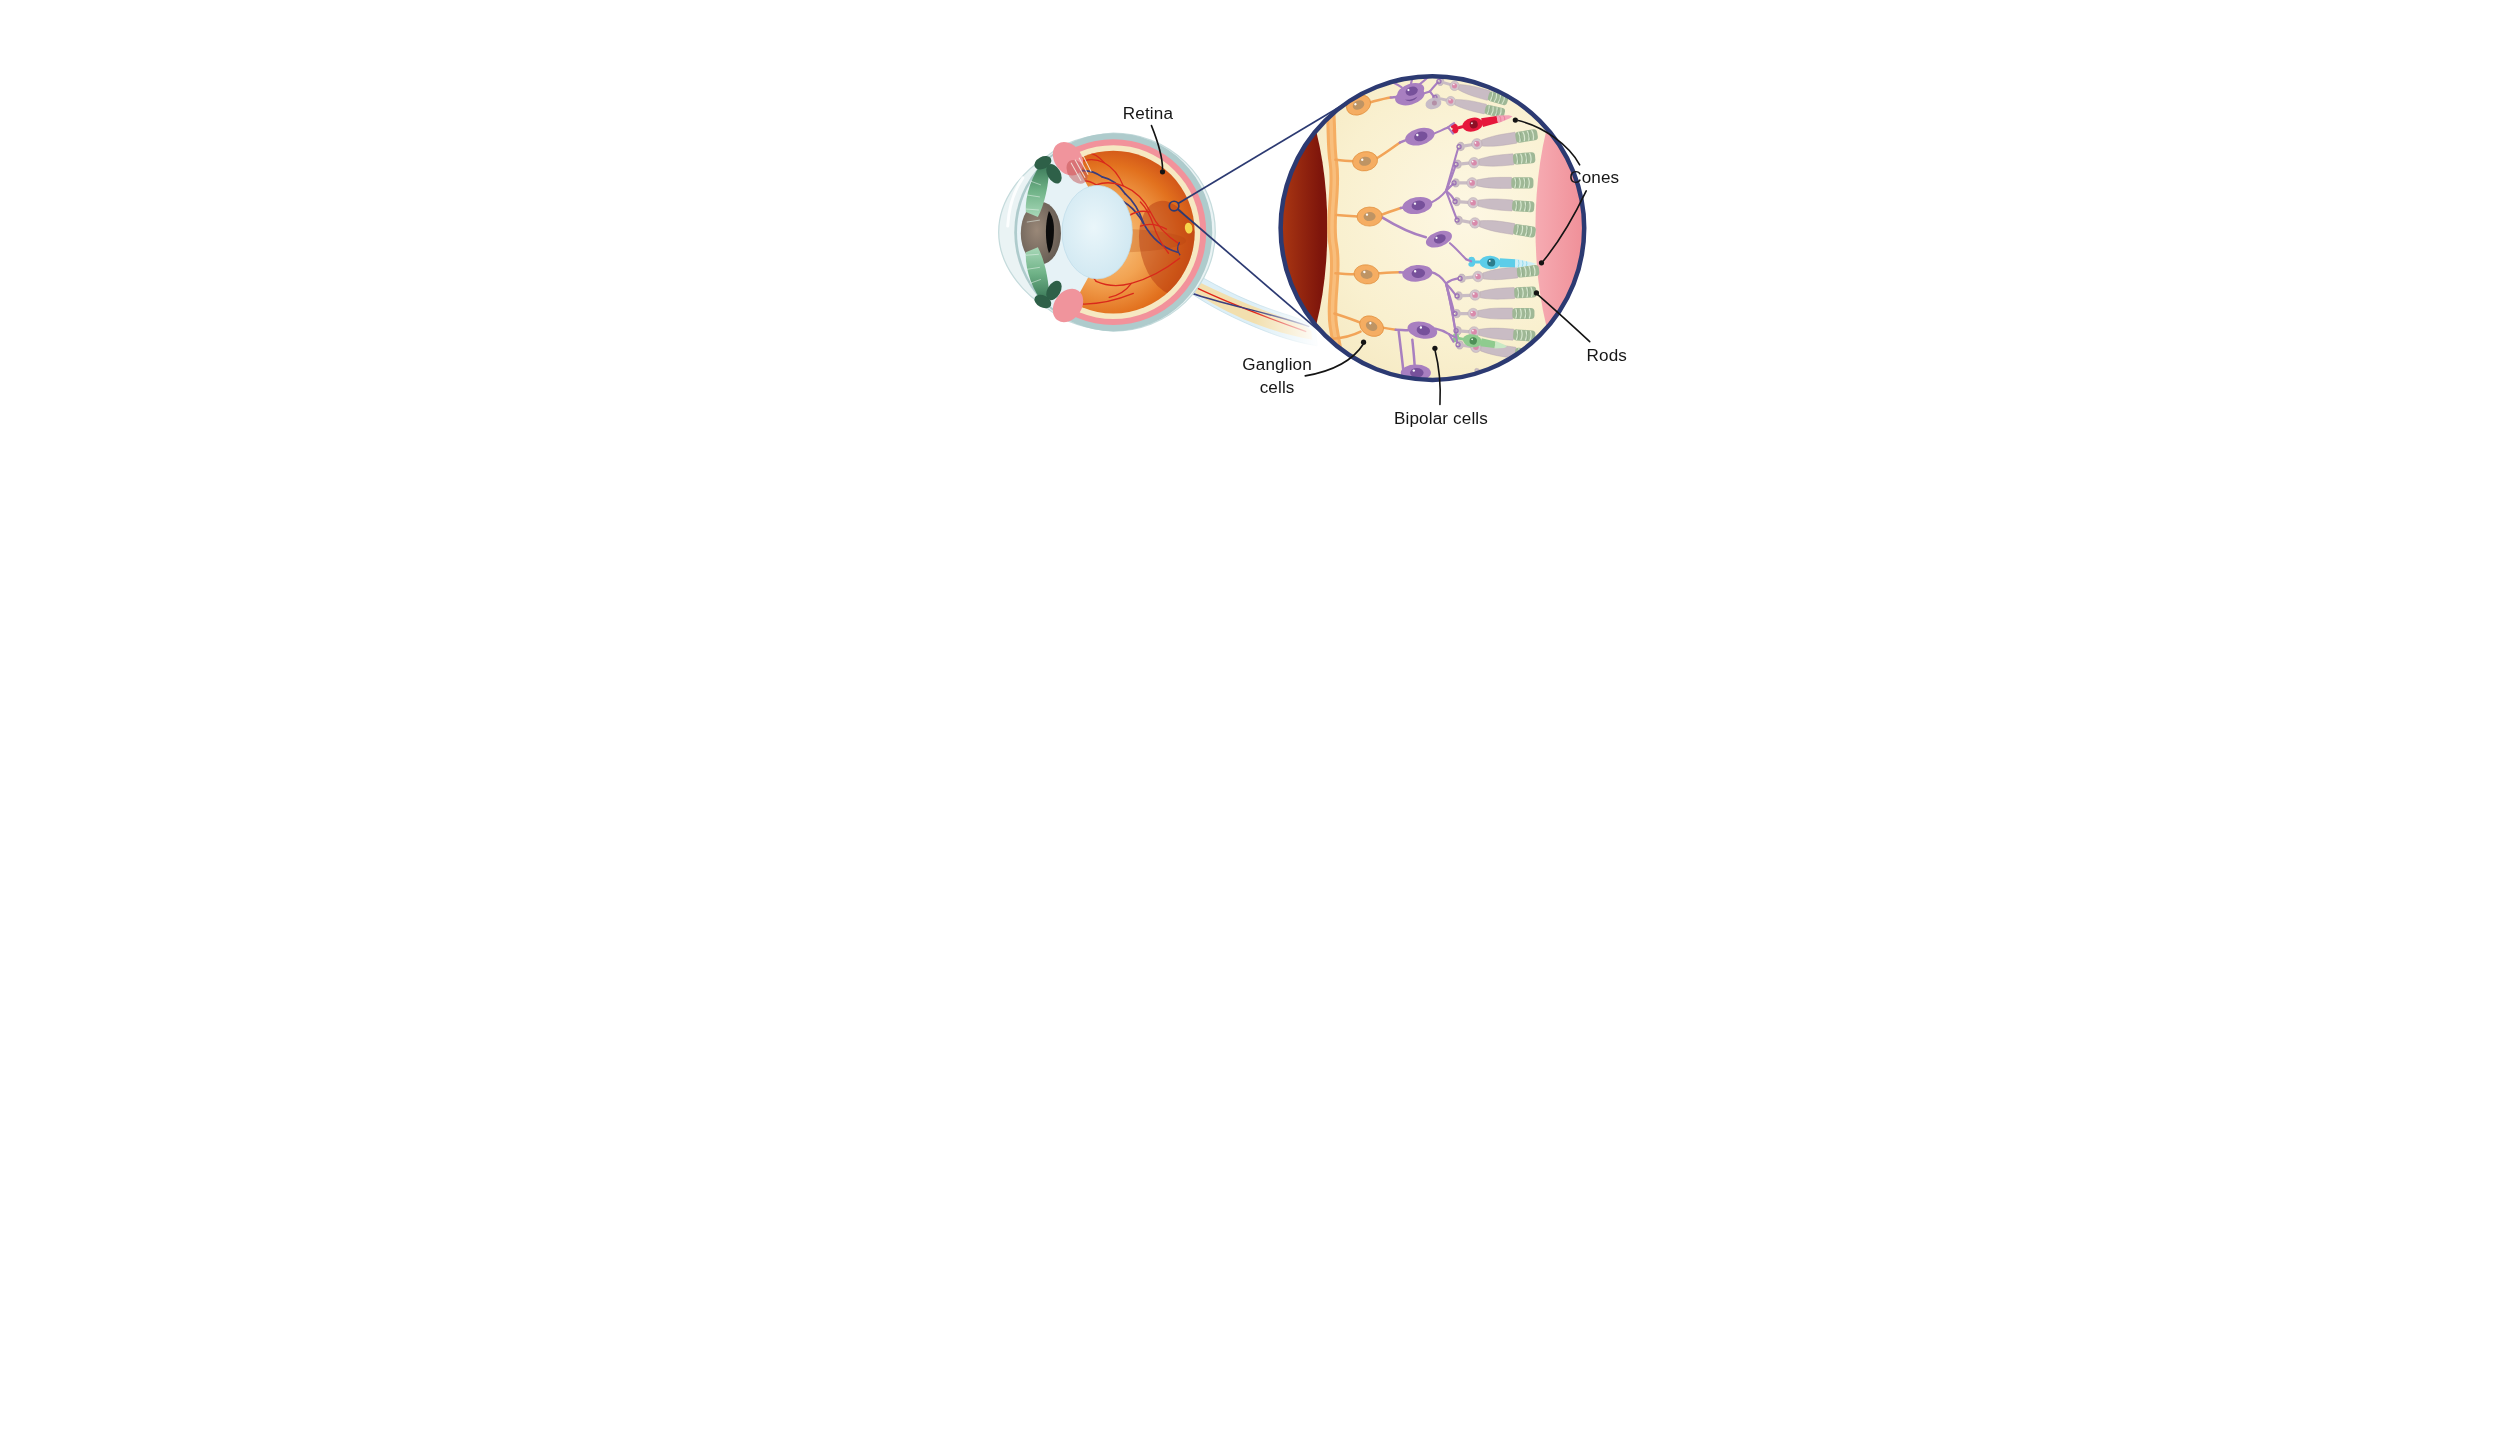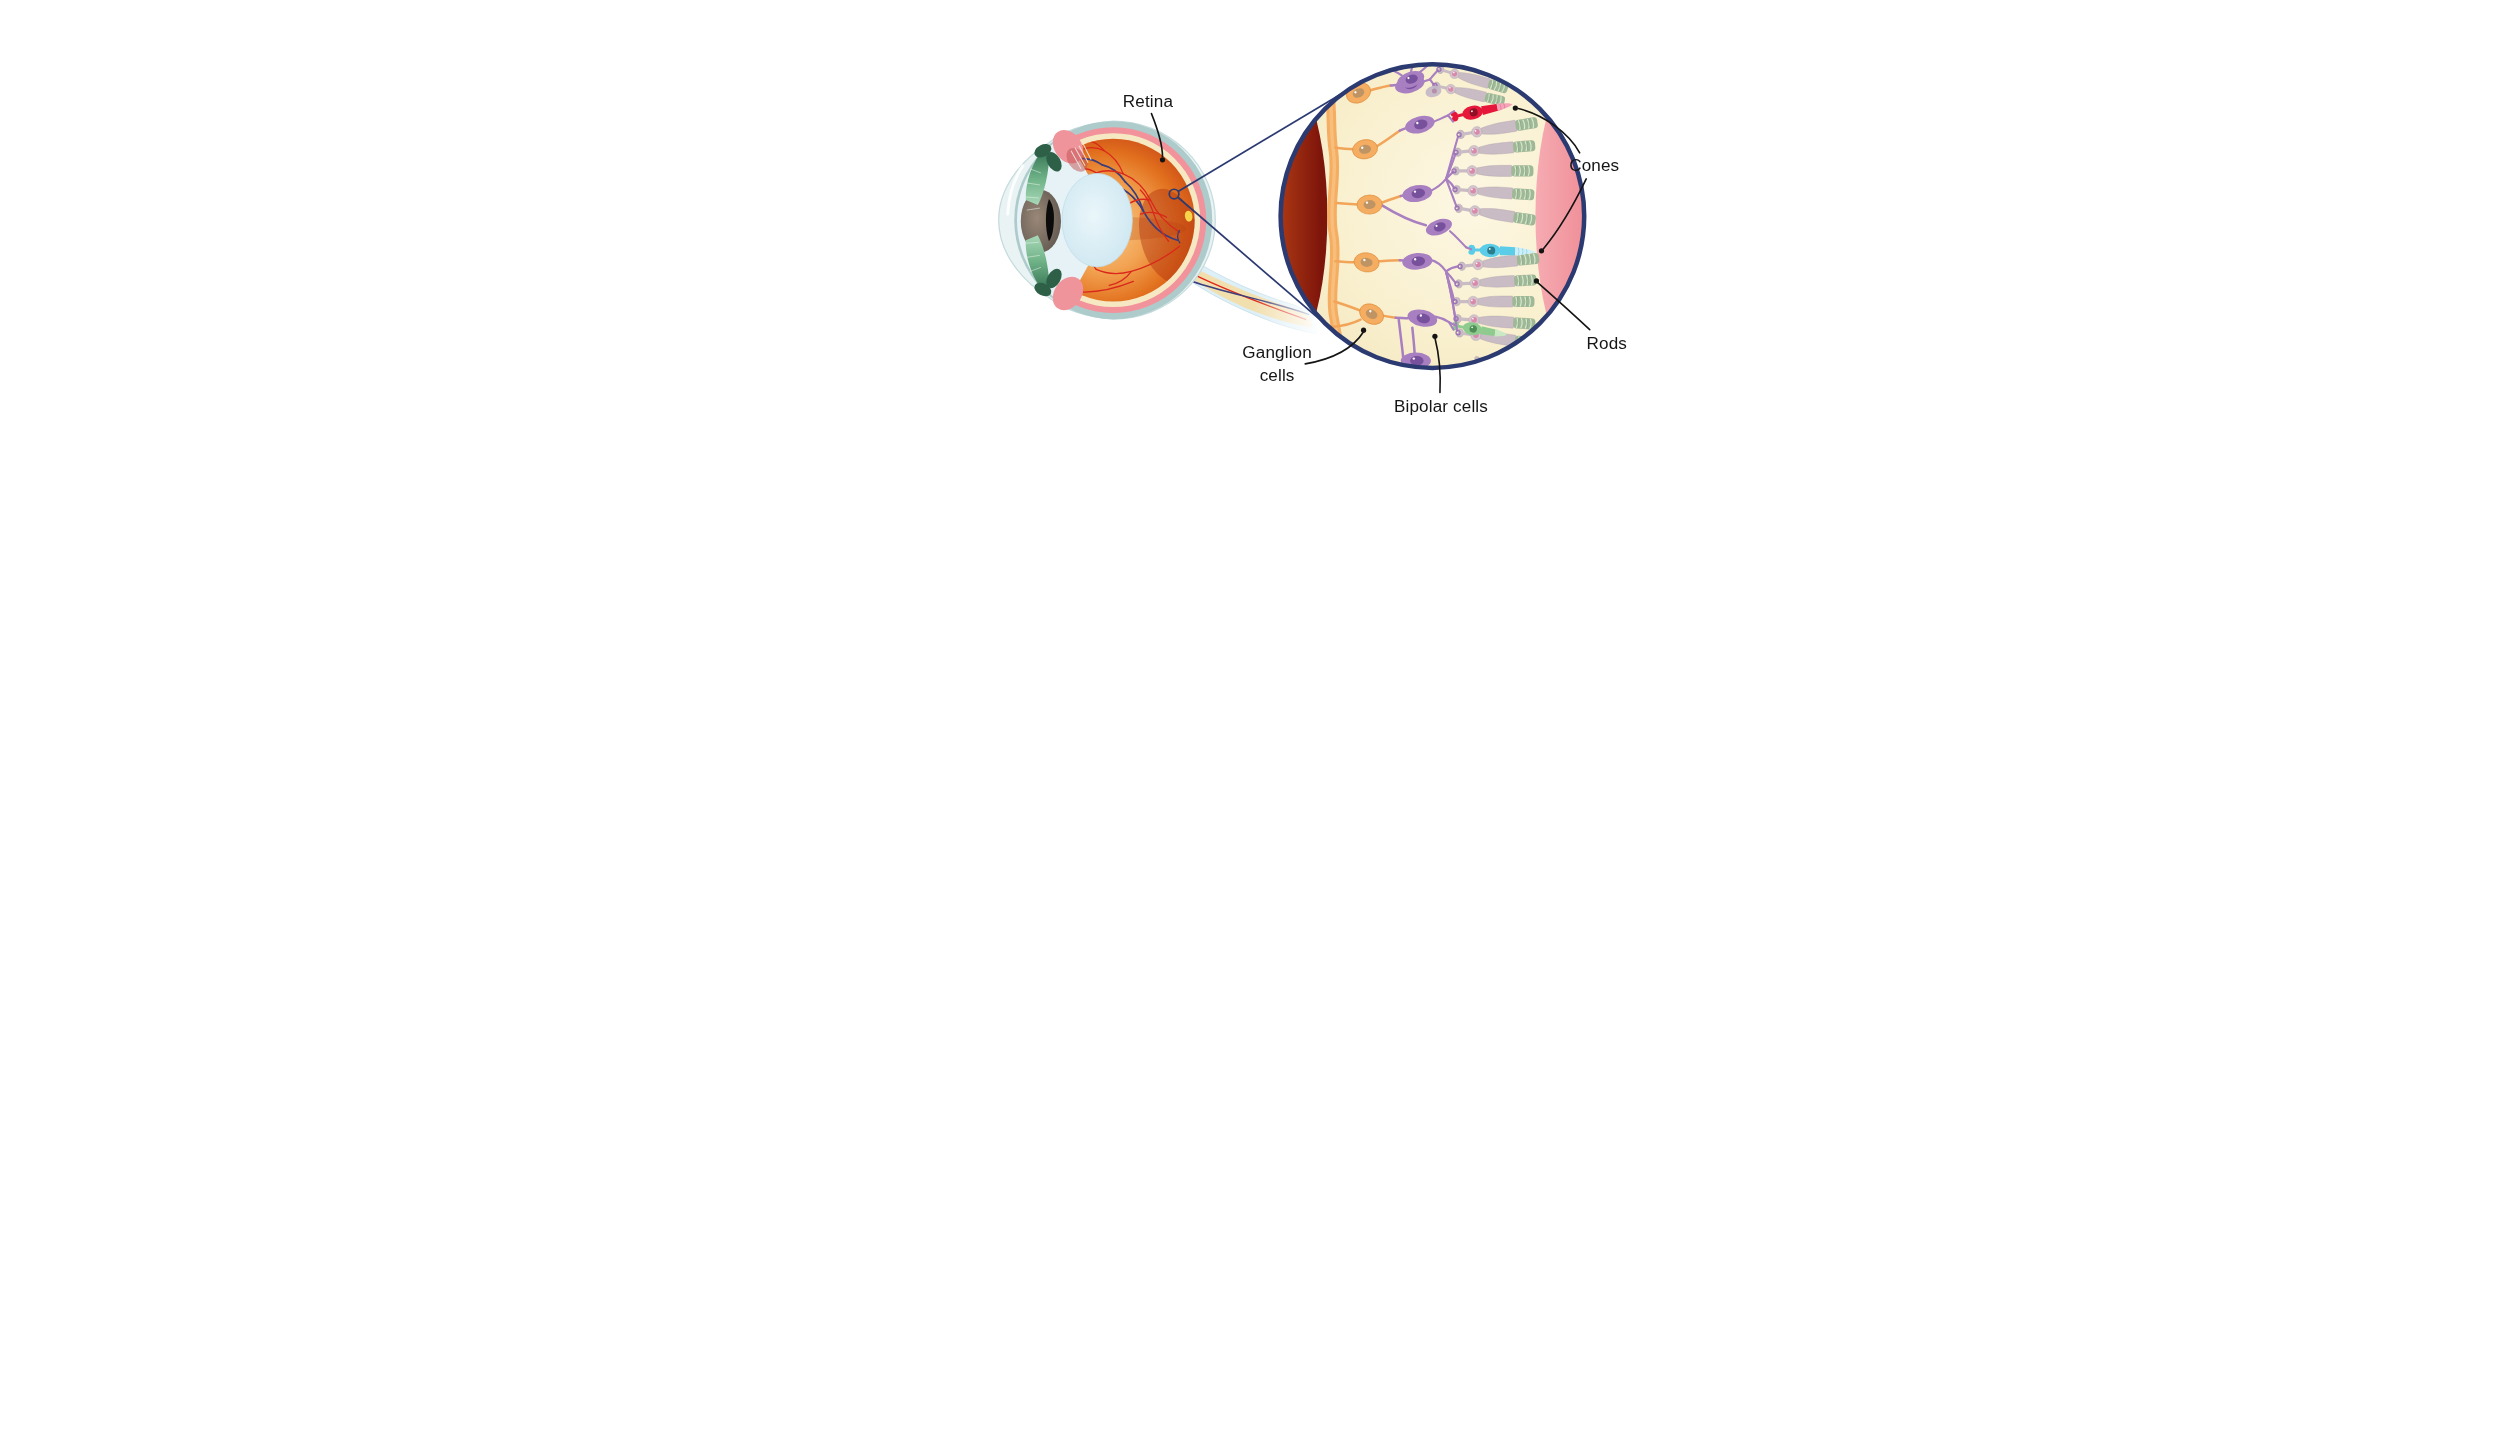--- a/index.html
+++ b/index.html
@@ -1,16 +1,16 @@
 <!DOCTYPE html>
 <html style="font-size:8px"><head>
 <meta charset="utf-8">
 <style>
   html,body{margin:0;padding:0;background:#ffffff;}
-  .stage{width:100%;max-width:769px;margin:0 auto;}
+  .stage{width:100%;max-width:769px;margin:12px auto;}
   svg{display:block;width:100%;height:auto;}
   text{font-family:"Liberation Sans","DejaVu Sans",sans-serif;font-weight:500;fill:#161616;letter-spacing:.3px;}
   .lbl{font-size:34px;}
   .leader{fill:none;stroke:#141414;stroke-width:3.2;stroke-linecap:round;}
   .dot{fill:#141414;}
   .navy{stroke:#2C3A72;}
   .vessel-r{fill:none;stroke:#D9281B;stroke-width:2.6;stroke-linecap:round;}
   .vessel-n{fill:none;stroke:#3A3C7C;stroke-width:3.4;stroke-linecap:round;}
   .orangeline{fill:none;stroke:#F2A458;stroke-width:5;stroke-linecap:round;}
   .purpleline{fill:none;stroke:#A87FC0;stroke-width:5;stroke-linecap:round;}

